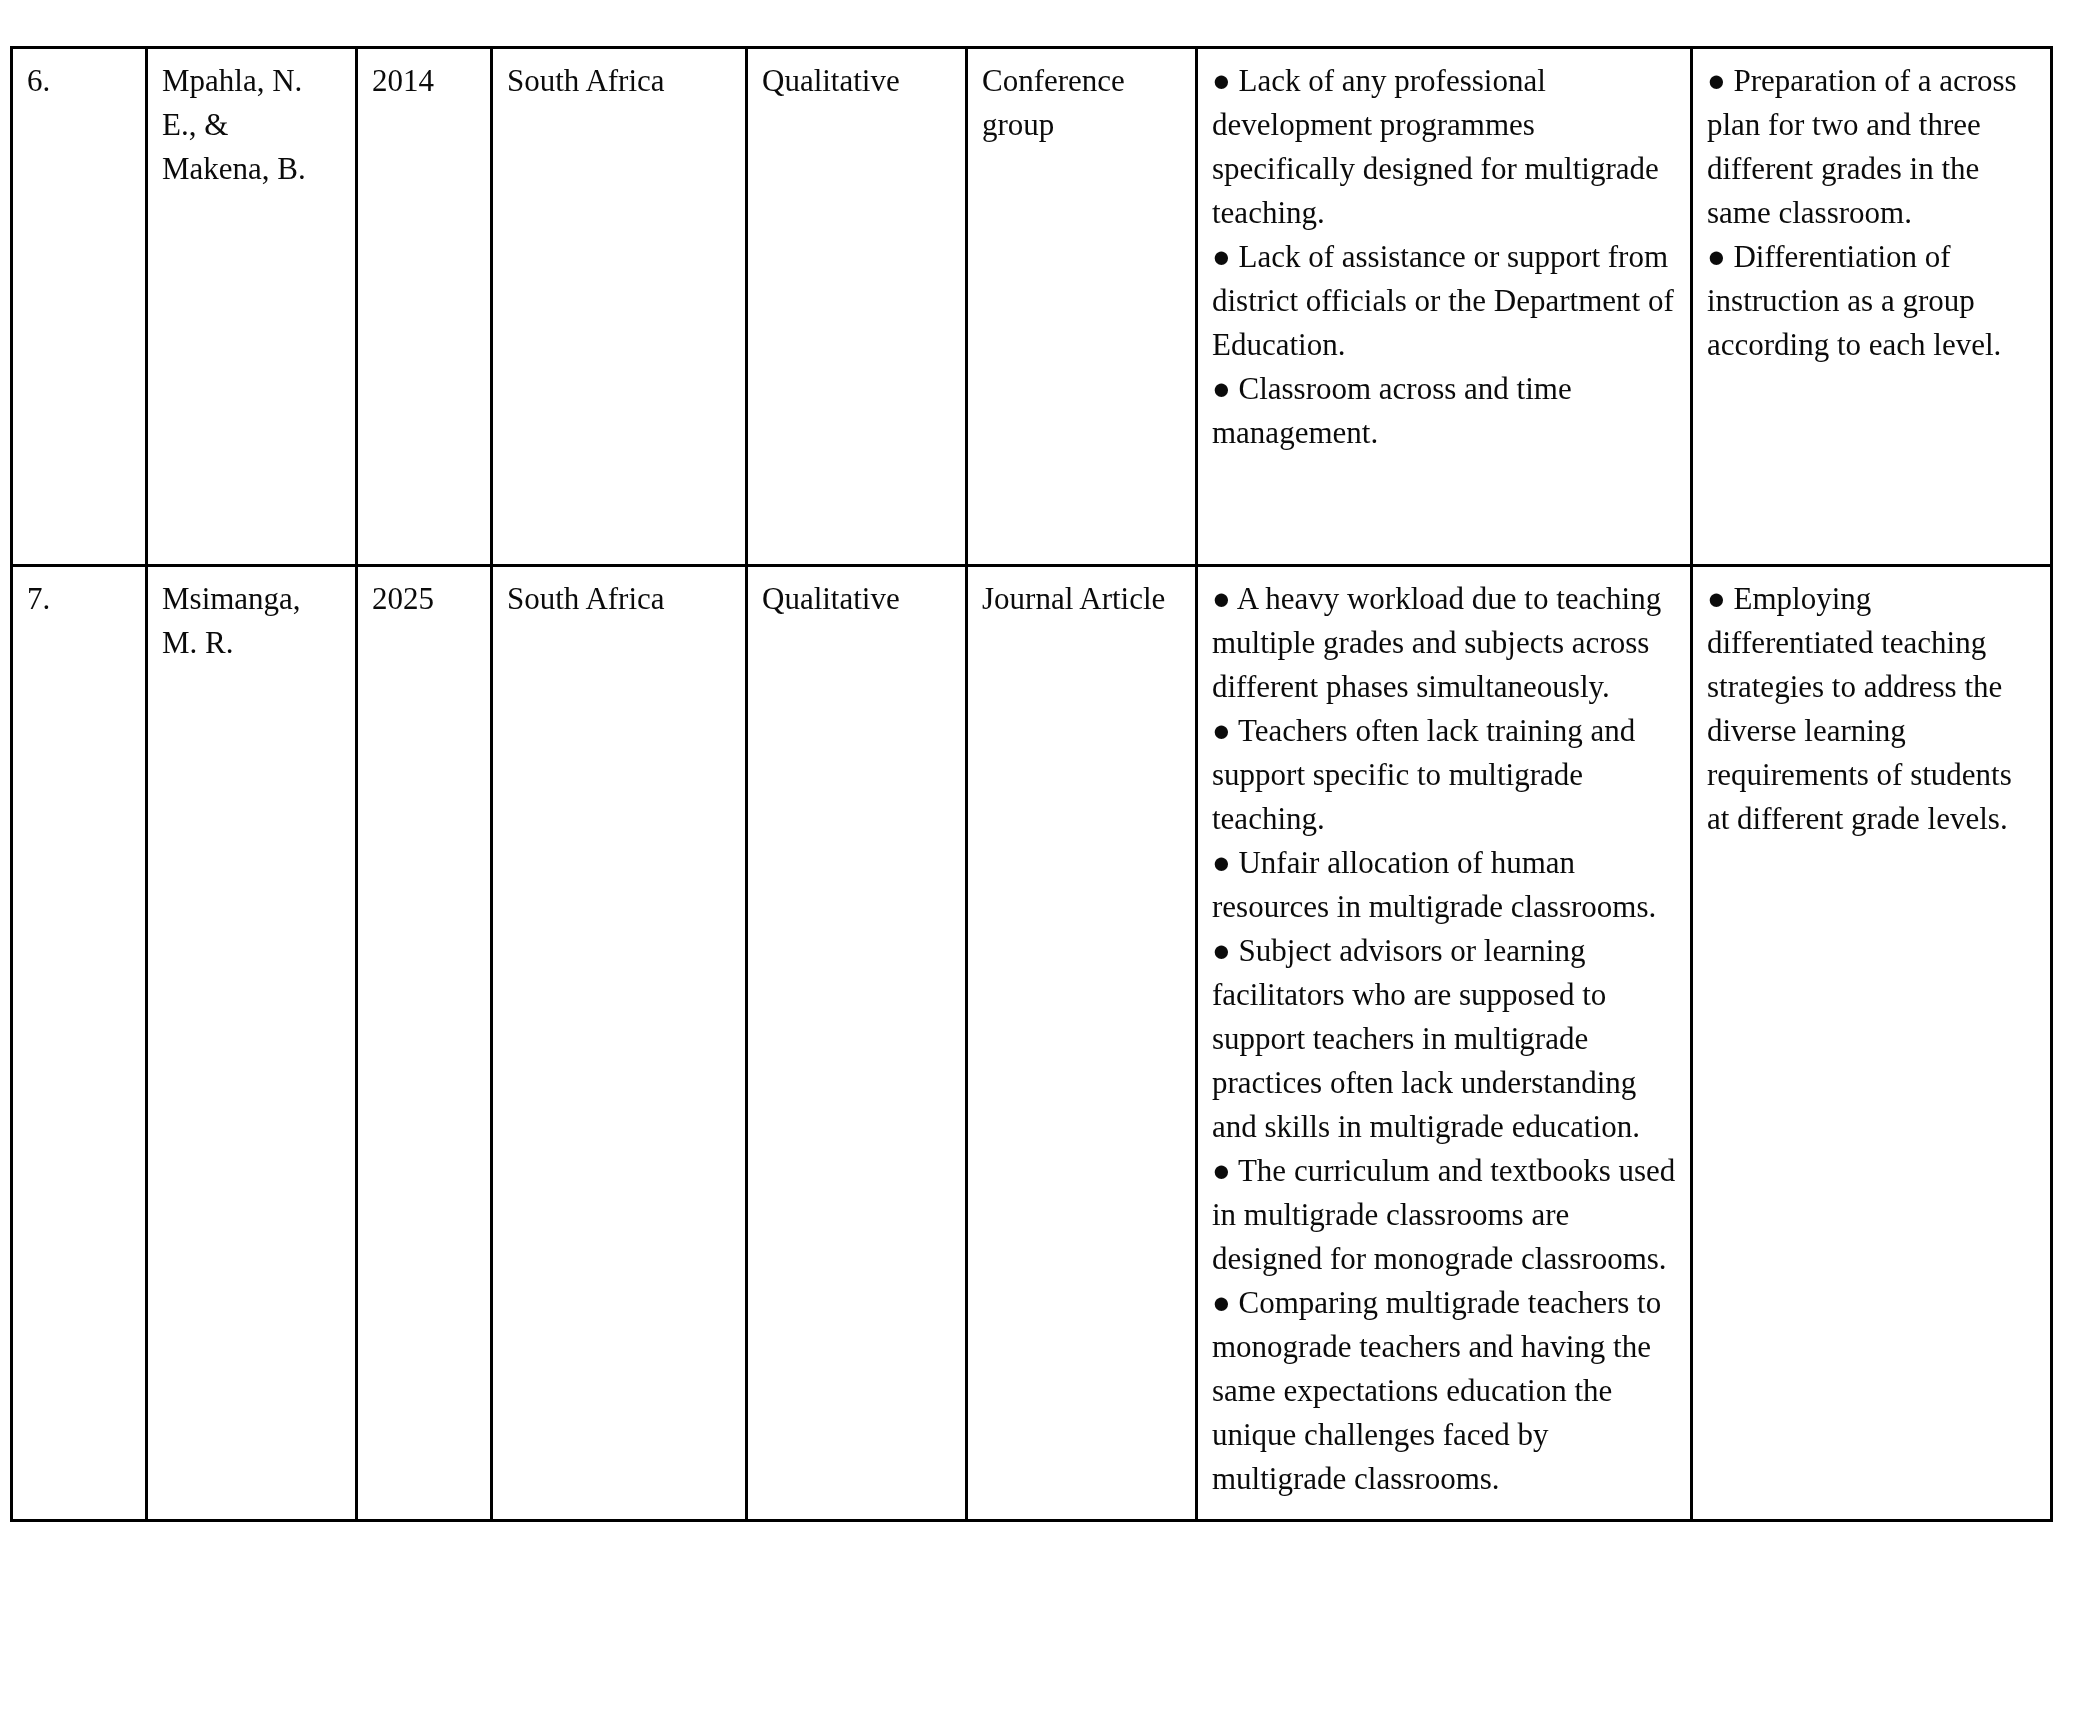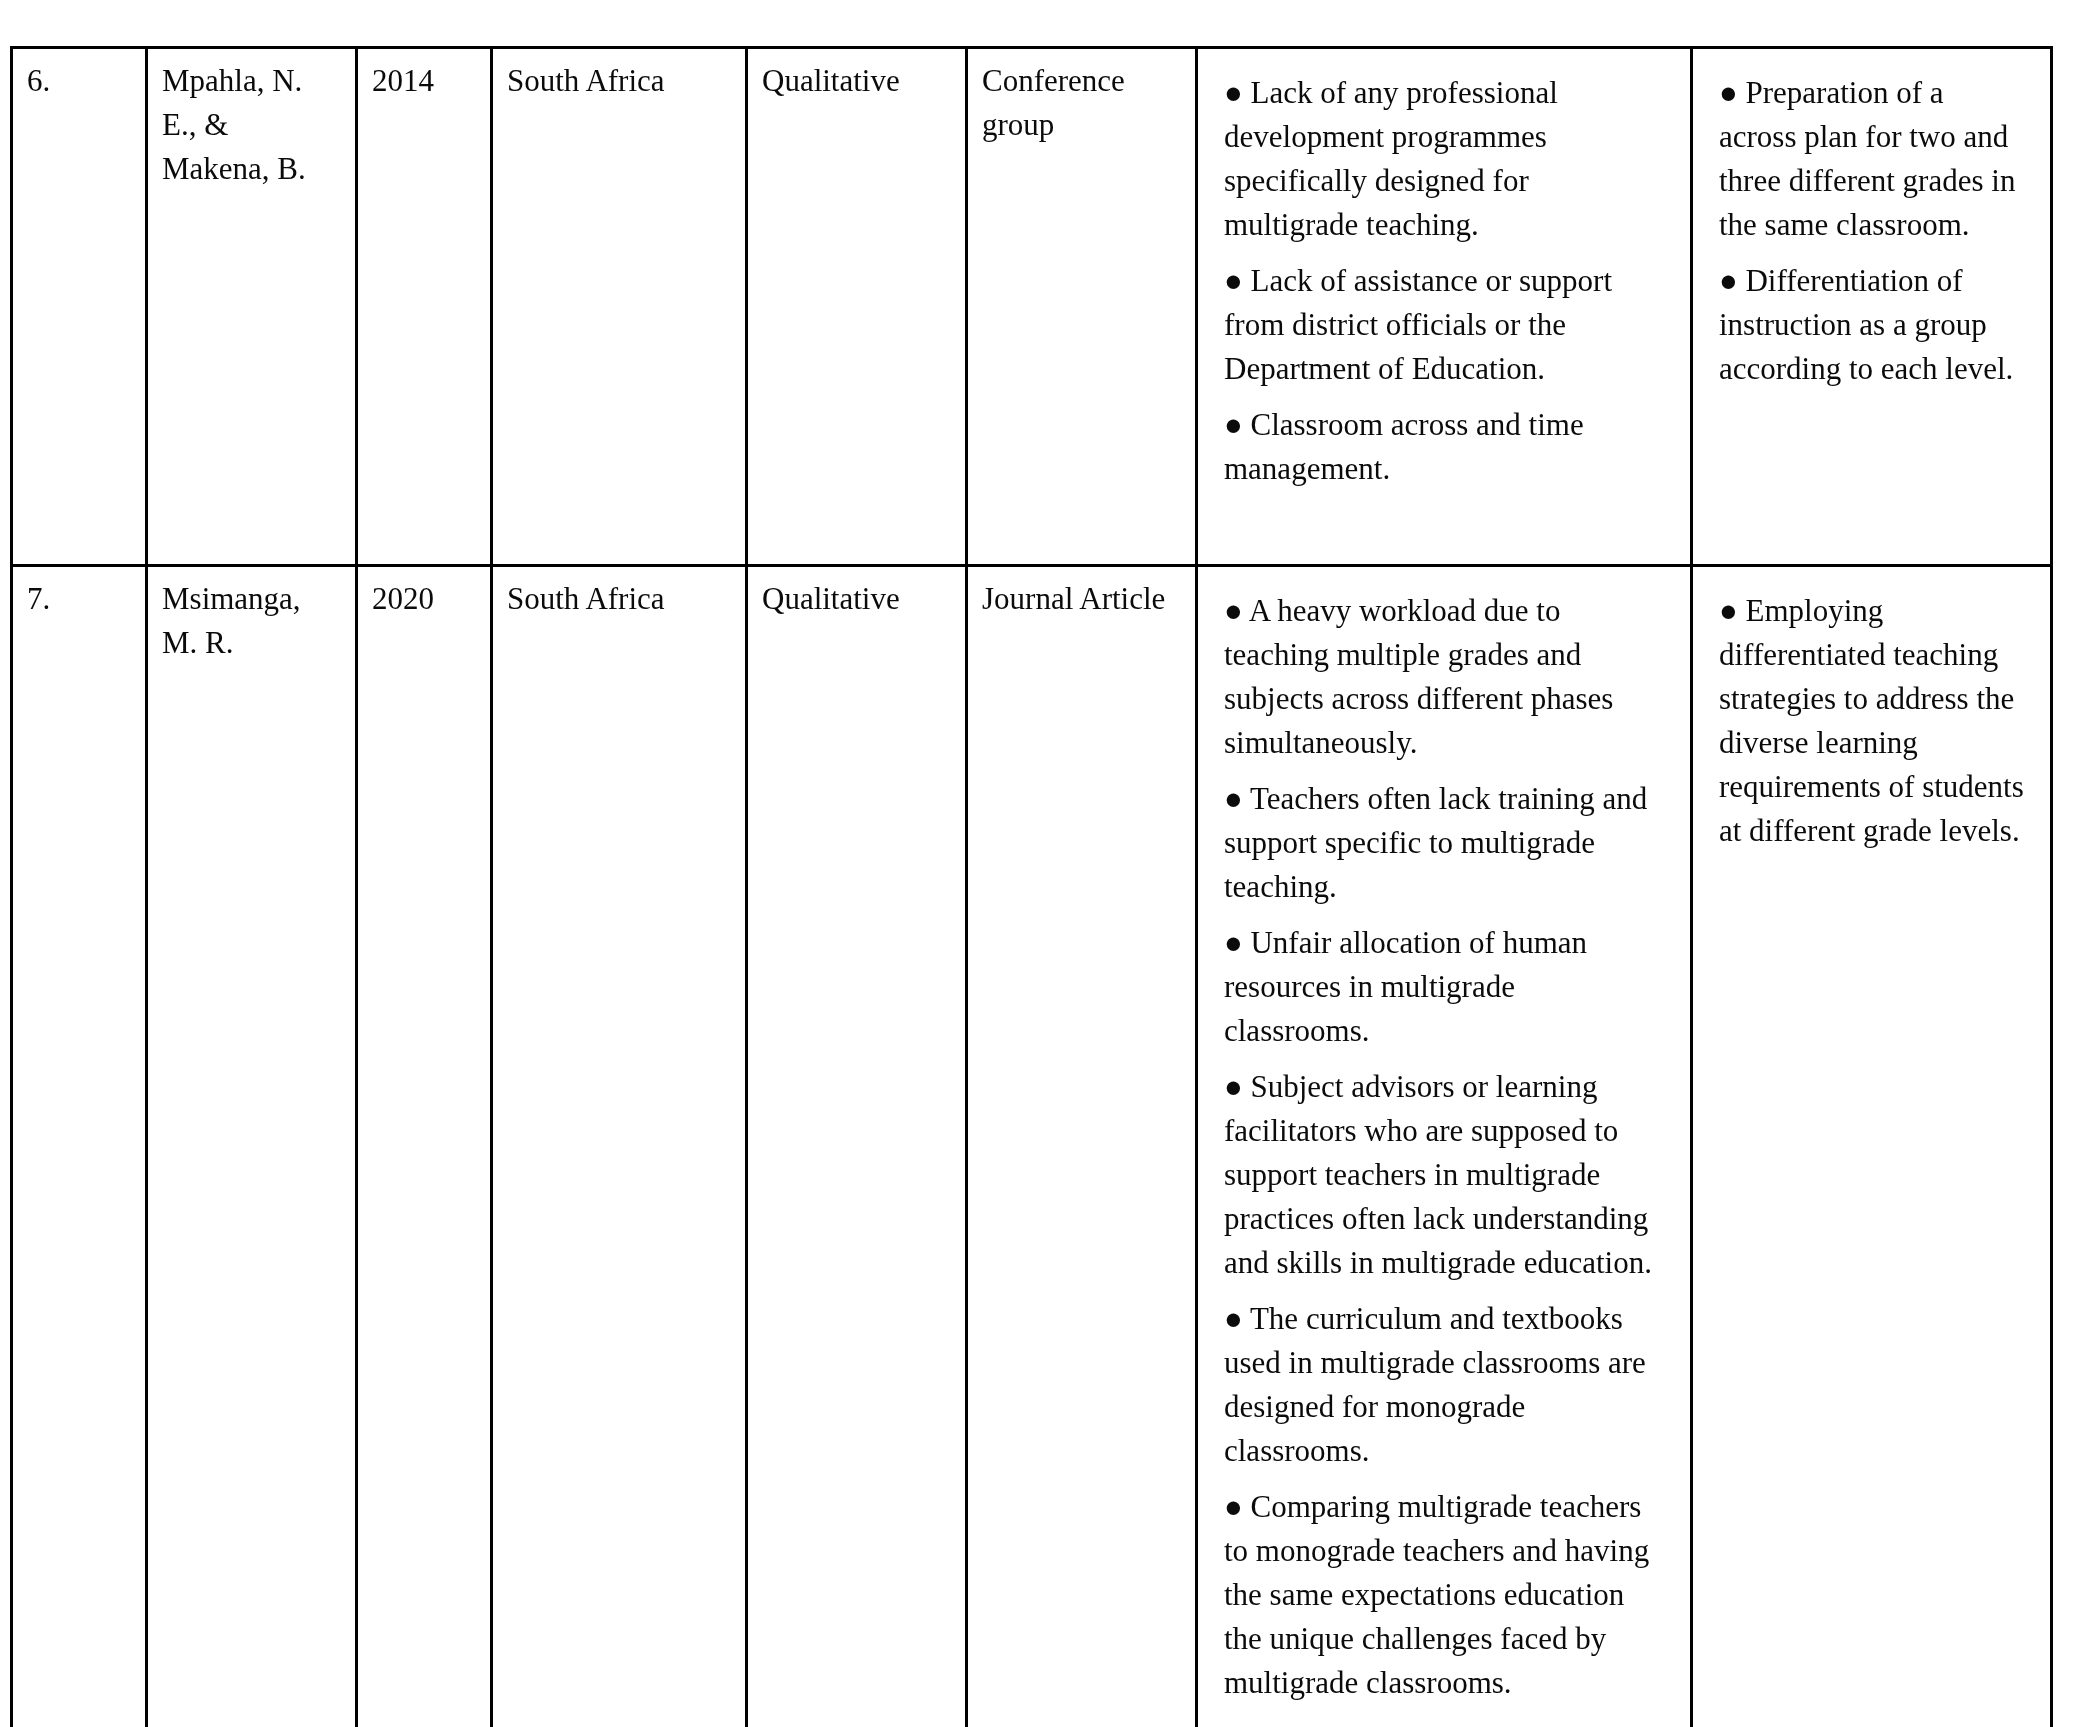--- a/index.html
+++ b/index.html
@@ -25,21 +25,21 @@
   table.lit-table td {
     border: 3px solid #000000;
     vertical-align: top;
     padding: 10px 14px 18px 14px;
     font-size: 31px;
     line-height: 1.42;
     word-wrap: break-word;
   }
   tr.row-6 td { height: 487px; }
   p.bullet {
-    margin: 12px;
+    margin: 0;
     padding: 0;
   }
   .cell-text { display: inline; }
 </style>
 </head>
 <body>
 
 <div class="page">
   <table class="lit-table">
     <colgroup>
@@ -85,21 +85,21 @@
       </tr>
 
       <tr class="row-7">
         <td>
           <span class="cell-text">7.</span>
         </td>
         <td>
           <span class="cell-text">Msimanga, M. R.</span>
         </td>
         <td>
-          <span class="cell-text">2020</span>
+          <span class="cell-text">2025</span>
         </td>
         <td>
           <span class="cell-text">South Africa</span>
         </td>
         <td>
           <span class="cell-text">Qualitative</span>
         </td>
         <td>
           <span class="cell-text">Journal Article</span>
         </td>

